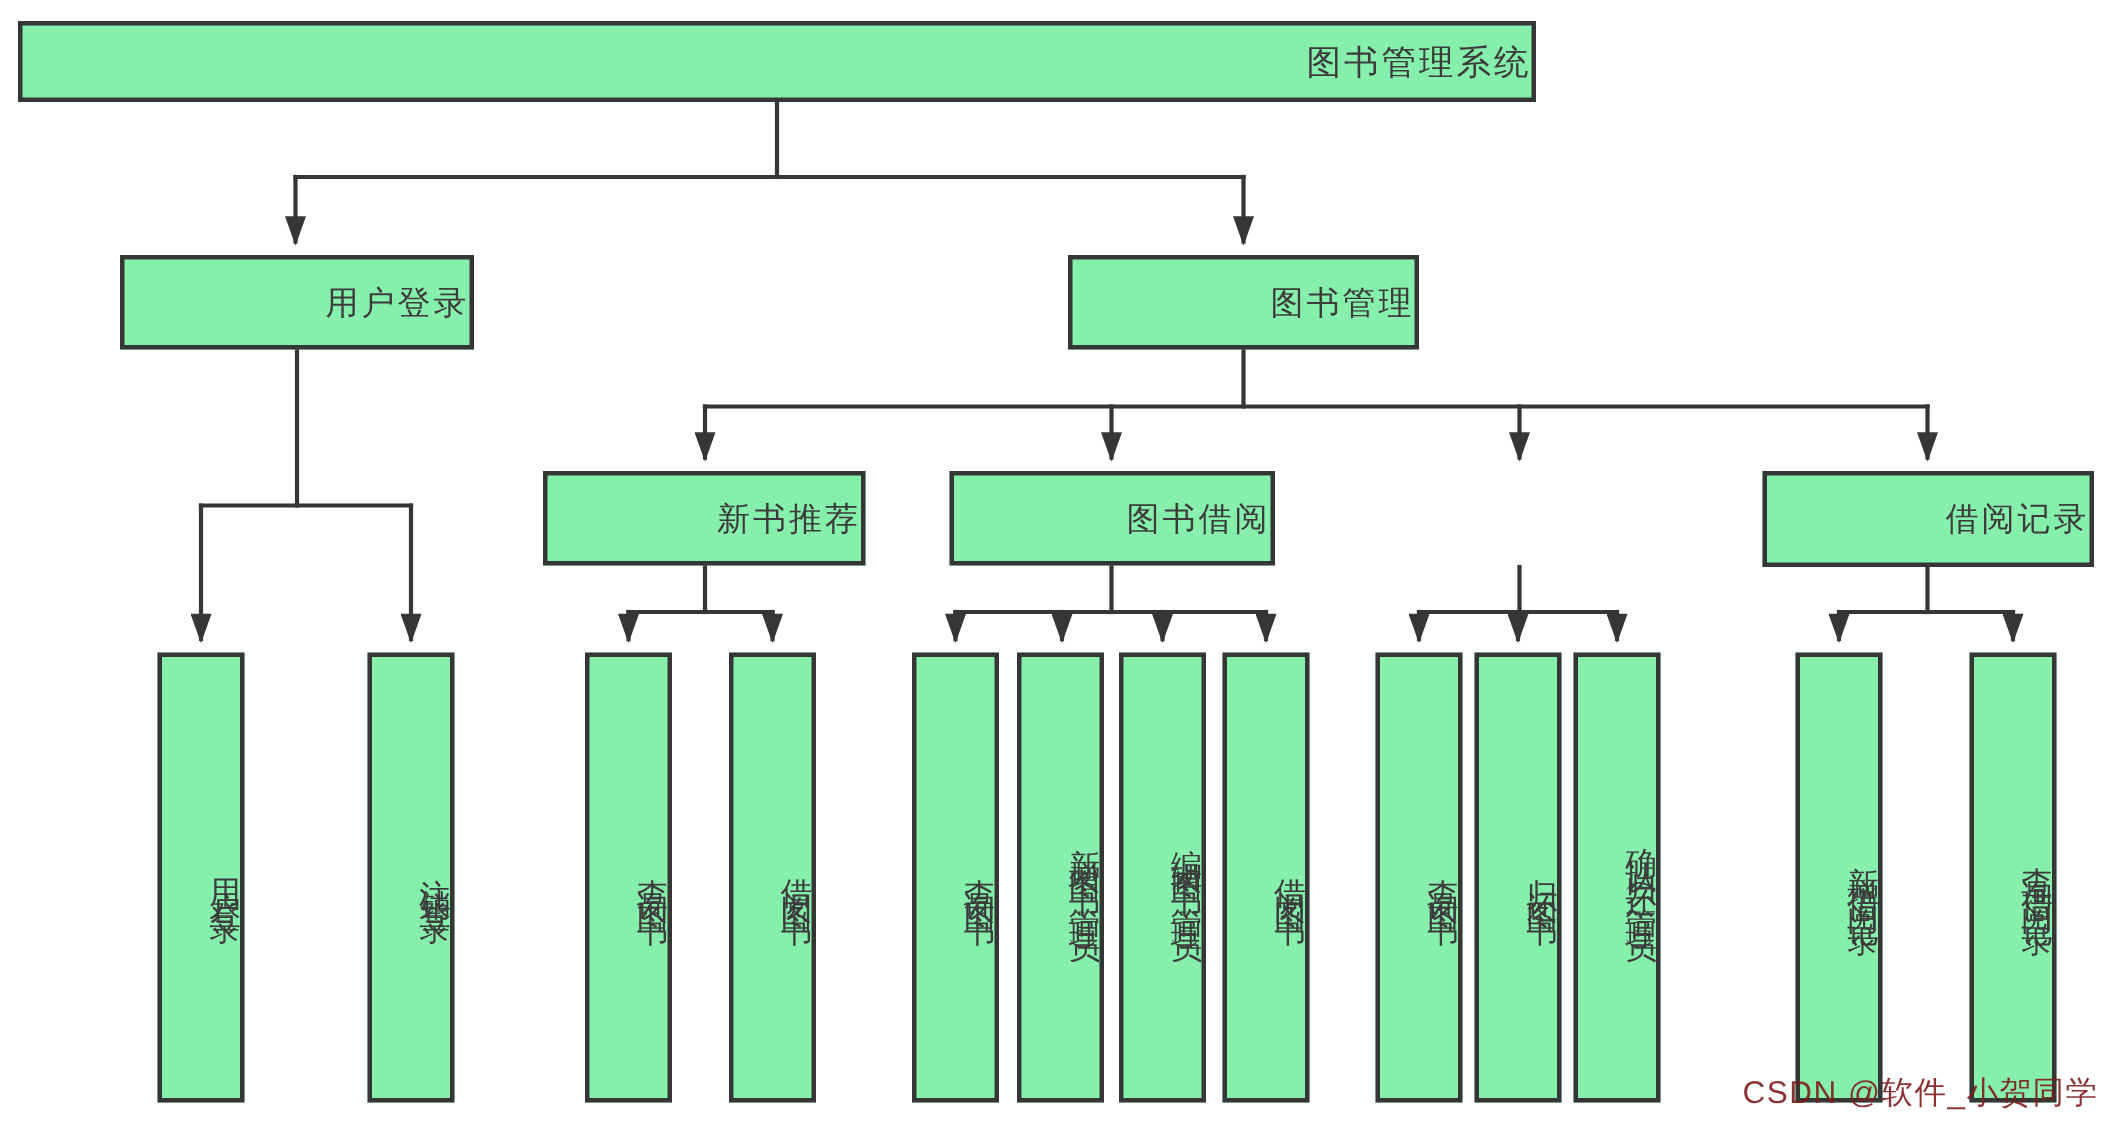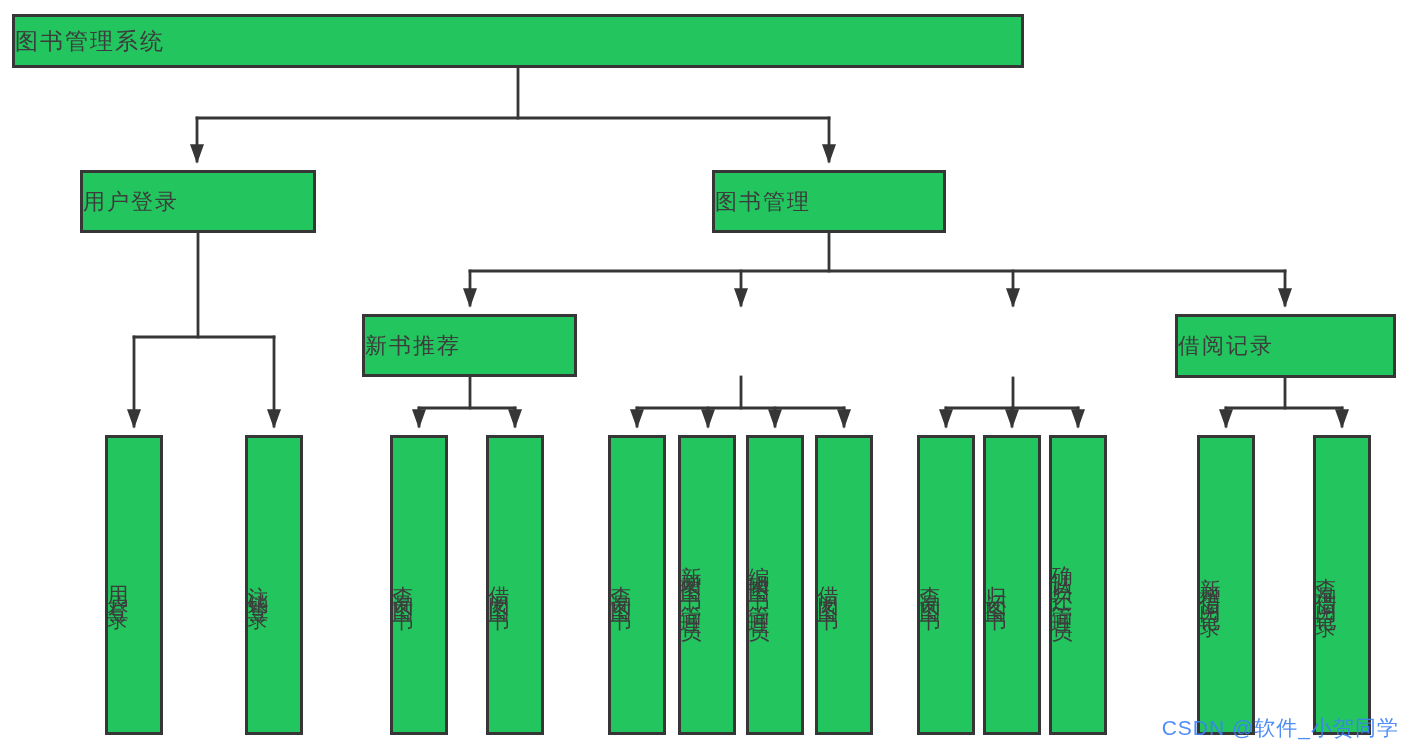--- a/index.html
+++ b/index.html
@@ -13,45 +13,45 @@
   }
   svg.connectors {
     position: absolute;
     left: 0; top: 0;
     width: 1405px; height: 747px;
     z-index: 1;
   }
   .node {
     position: absolute;
     box-sizing: border-box;
-    background: #22c55e;
+    background: #86efac;
     border: 3px solid #363636;
     display: flex;
     align-items: center;
-    justify-content: flex-start;
+    justify-content: flex-end;
     color: #3c3c3c;
     z-index: 2;
   }
   .h-node { font-size: 22px; letter-spacing: 2px; white-space: nowrap; }
   .v-node .vtext {
     writing-mode: vertical-rl;
     text-orientation: mixed;
     font-size: 21px;
     letter-spacing: 8px;
     line-height: 1;
     color: #3c3c3c;
   }
   .watermark {
     position: absolute;
     right: 6px;
     bottom: 5px;
     z-index: 3;
     font-size: 21px;
     letter-spacing: 1px;
-    color: #3b82f6;
+    color: #7f1d1d;
     opacity: 0.9;
     white-space: nowrap;
   }
 </style>
 </head>
 <body>
 
 <div class="canvas">
 
   <svg class="connectors" viewBox="0 0 1405 747" xmlns="http://www.w3.org/2000/svg">
@@ -111,20 +111,23 @@
   <div class="node h-node" style="left:80px; top:170px; width:236px; height:63px;">
     <span>用户登录</span>
   </div>
   <div class="node h-node" style="left:362px; top:314px; width:215px; height:63px;">
     <span>新书推荐</span>
   </div>
 
   <div class="node h-node" style="left:712px; top:170px; width:234px; height:63px;">
     <span>图书管理</span>
   </div>
+  <div class="node h-node" style="left:633px; top:314px; width:217px; height:63px;">
+    <span>图书借阅</span>
+  </div>
   <div class="node h-node" style="left:1175px; top:314px; width:221px; height:64px;">
     <span>借阅记录</span>
   </div>
 
   <div class="node v-node" style="left:105px; top:435px; width:58px; height:300px;">
     <span class="vtext">用户登录</span>
   </div>
   <div class="node v-node" style="left:245px; top:435px; width:58px; height:300px;">
     <span class="vtext">注销登录</span>
   </div>

